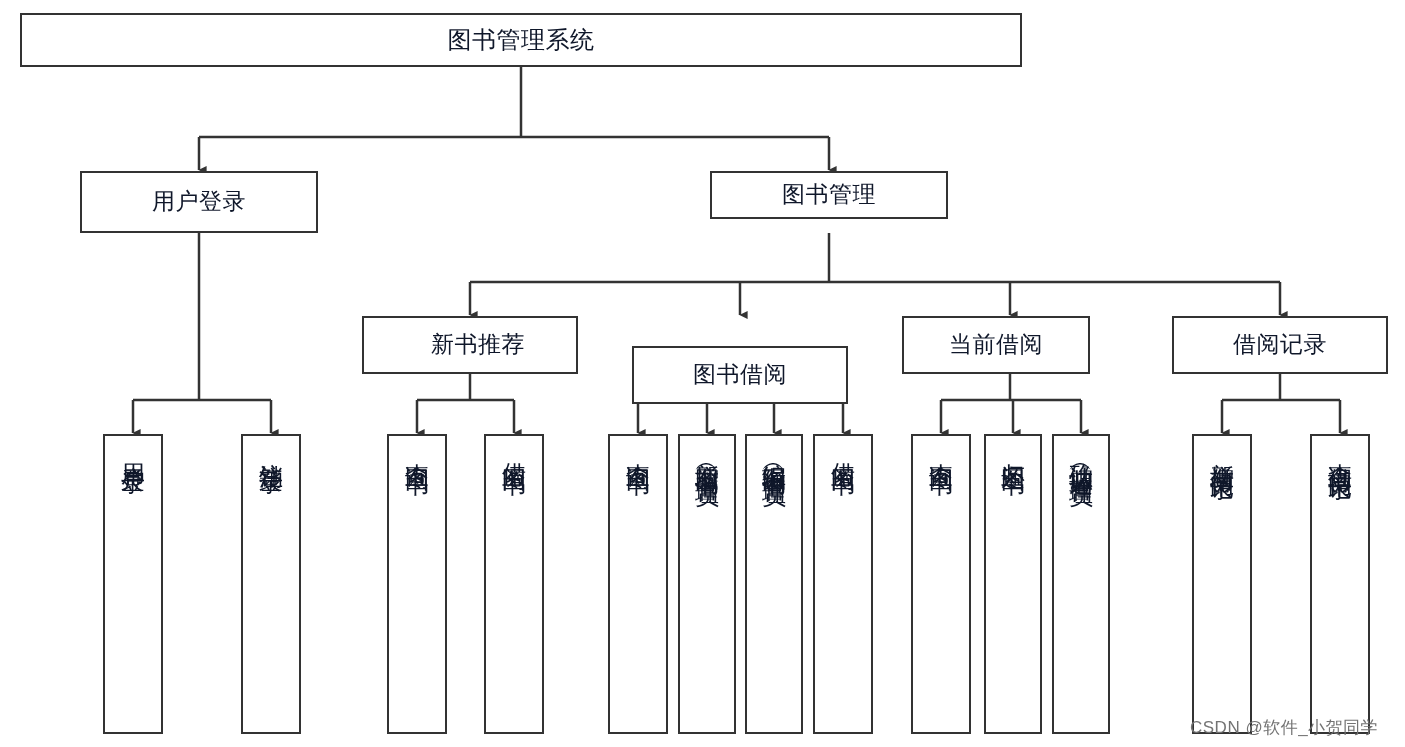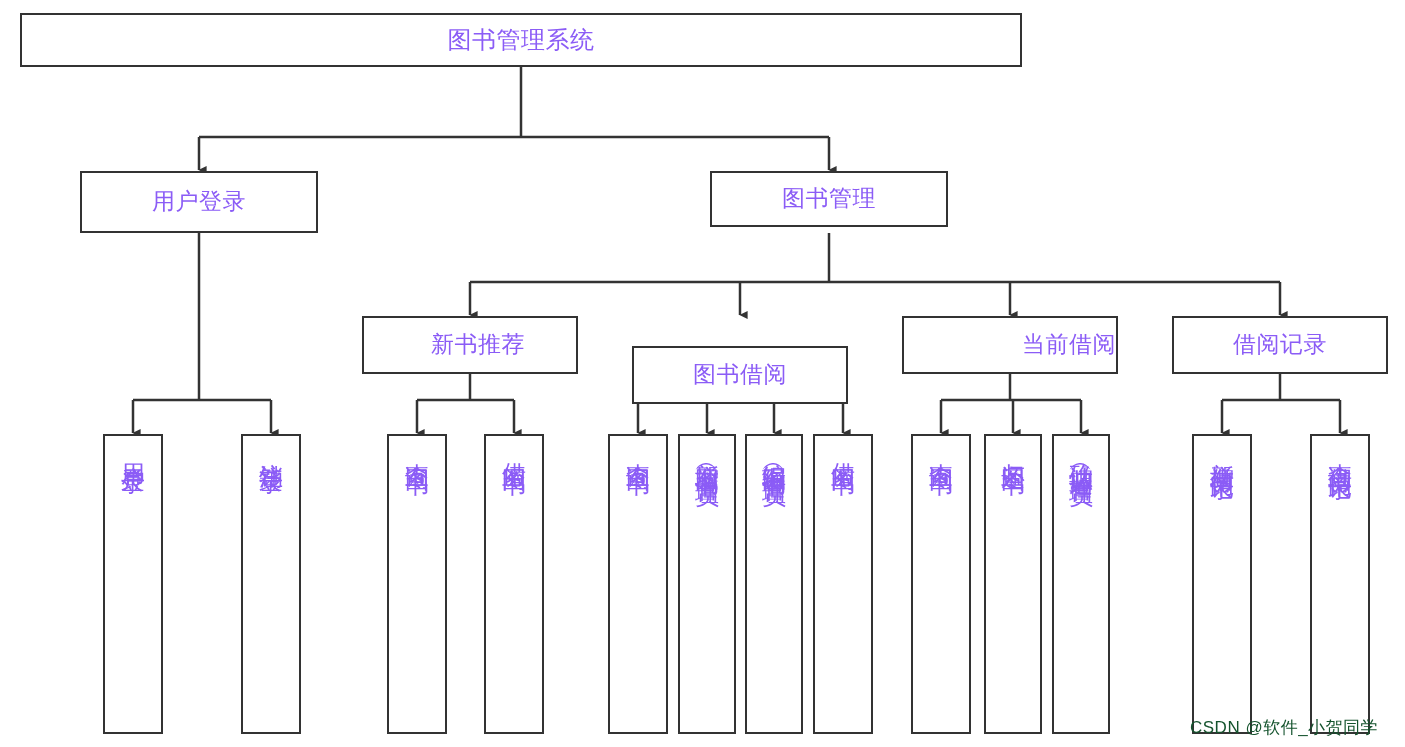--- a/index.html
+++ b/index.html
@@ -27,21 +27,21 @@
     pointer-events: none;
   }
   .node {
     position: absolute;
     box-sizing: border-box;
     background: #ffffff;
     border: 2.5px solid #333333;
     display: flex;
     align-items: center;
     justify-content: center;
-    color: #8b5cf6;
+    color: #0f172a;
   }
   .node-label {
     display: block;
     text-align: center;
     line-height: 1.12;
     white-space: nowrap;
   }
   .node.horizontal .node-label {
     font-size: 23px;
     letter-spacing: 0.5px;
@@ -58,21 +58,21 @@
     writing-mode: vertical-rl;
     text-orientation: upright;
     font-size: 24px;
     line-height: 1.0;
     letter-spacing: 3px;
     white-space: nowrap;
   }
   .watermark {
     position: absolute;
     font-size: 17px;
-    color: #14532d;
+    color: #737373;
     letter-spacing: 0.5px;
     white-space: nowrap;
     user-select: none;
   }
 </style>
 </head>
 <body>
 
 <div id="diagram-root">
 
@@ -119,30 +119,30 @@
       </g>
   </svg>
 
   <div id="nodes-layer">
       <div class="node horizontal root" style="left: 20px; top: 13px; width: 1002px; height: 54px;">
         <span class="node-label">图书管理系统</span>
       </div>
       <div class="node horizontal" style="left: 80px; top: 171px; width: 238px; height: 62px;">
         <span class="node-label">用户登录</span>
       </div>
-      <div class="node horizontal" style="left: 710px; top: 171px; width: 238px; height: 56px;">
+      <div class="node horizontal" style="left: 710px; top: 171px; width: 238px; height: 48px;">
         <span class="node-label">图书管理</span>
       </div>
       <div class="node horizontal" style="left: 362px; top: 316px; width: 216px; height: 58px; padding-left: 16px;">
         <span class="node-label">新书推荐</span>
       </div>
       <div class="node horizontal" style="left: 632px; top: 316px; width: 216px; height: 58px; margin-top: 30px;">
         <span class="node-label">图书借阅</span>
       </div>
-      <div class="node horizontal" style="left: 902px; top: 316px; width: 216px; height: 58px; justify-content: flex-end;">
+      <div class="node horizontal" style="left: 902px; top: 316px; width: 188px; height: 58px;">
         <span class="node-label">当前借阅</span>
       </div>
       <div class="node horizontal" style="left: 1172px; top: 316px; width: 216px; height: 58px; justify-content: center;">
         <span class="node-label">借阅记录</span>
       </div>
       <div class="node vertical" style="left: 103px; top: 434px; width: 60px; height: 300px;">
         <span class="node-label">用户登录</span>
       </div>
       <div class="node vertical" style="left: 241px; top: 434px; width: 60px; height: 300px;">
         <span class="node-label">注销登录</span>

